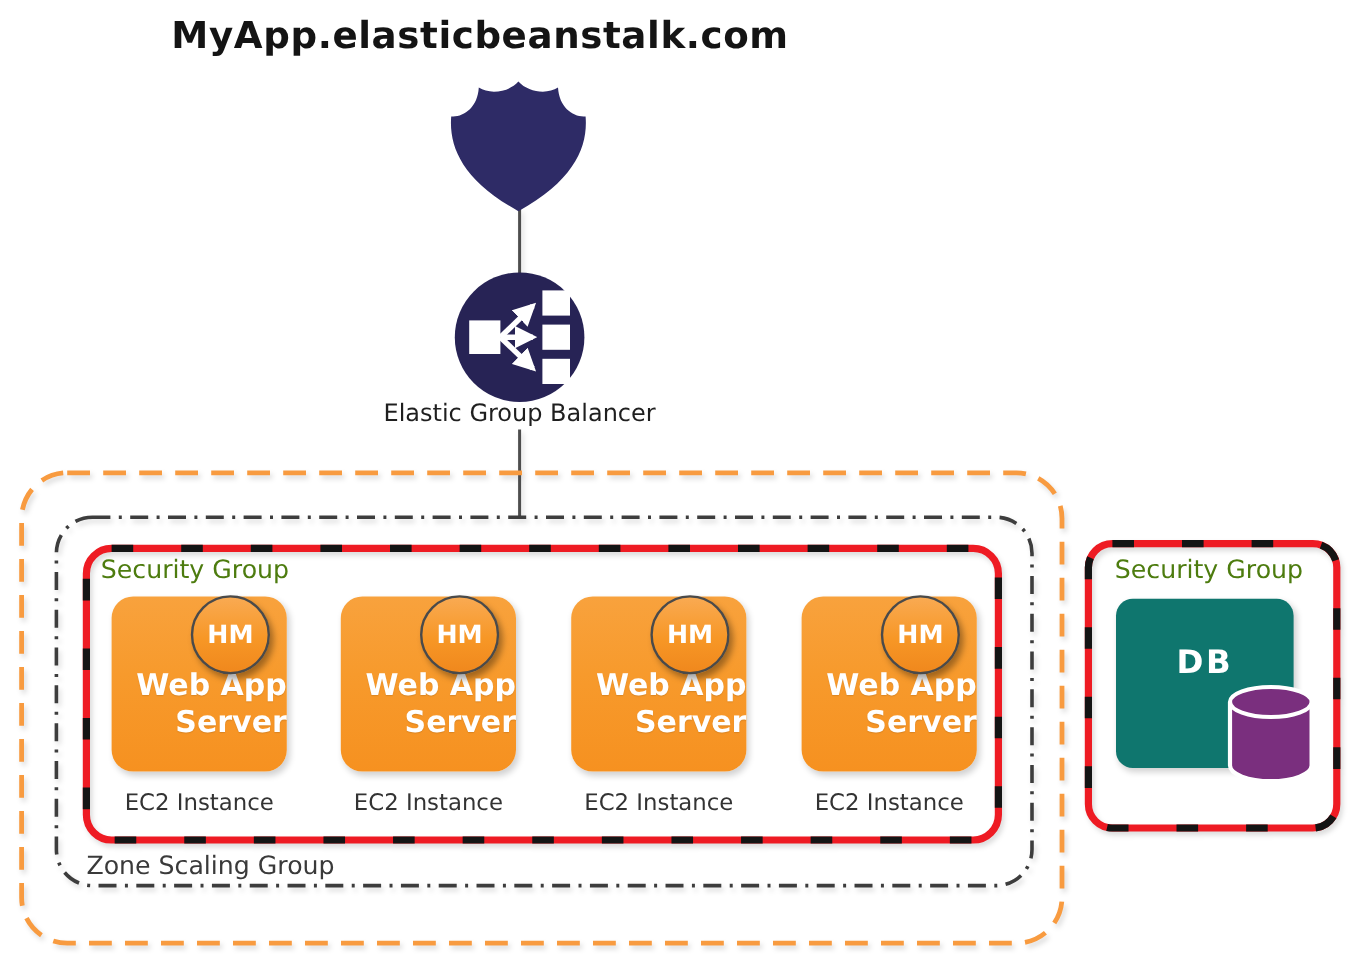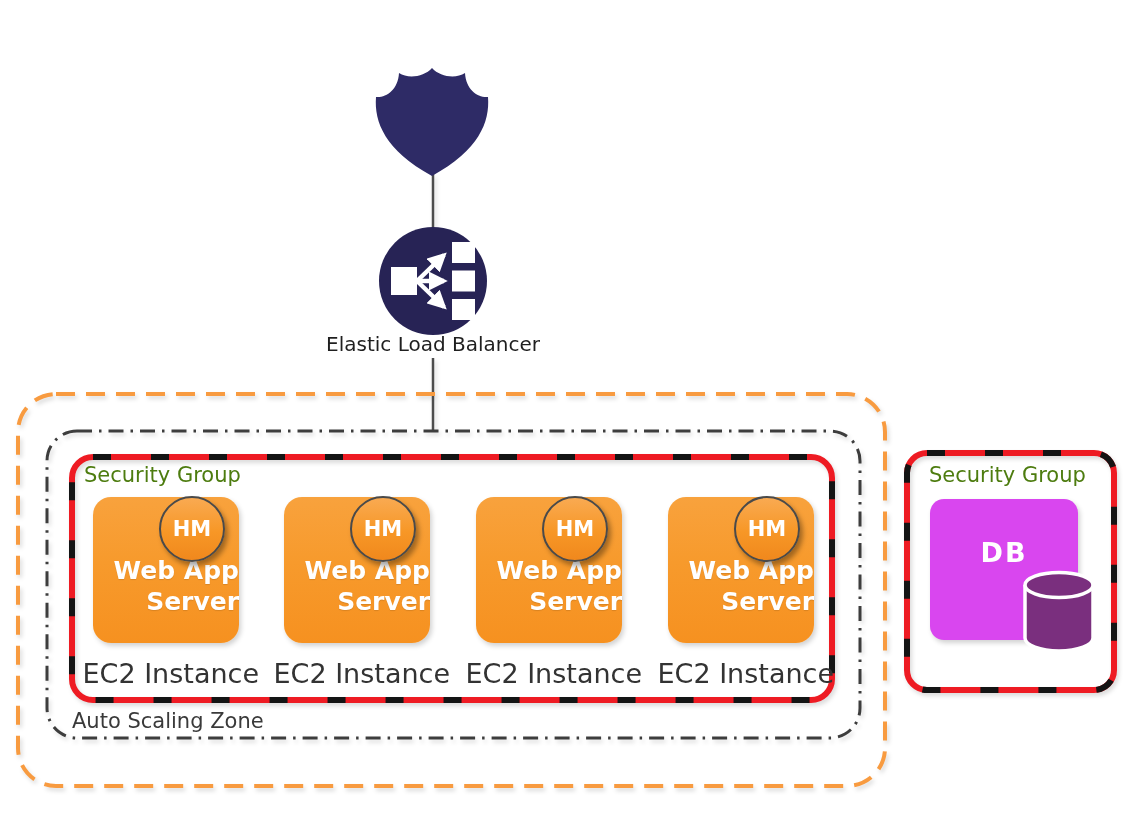--- a/index.html
+++ b/index.html
@@ -48,25 +48,25 @@
     border-radius:50%;
     background:linear-gradient(180deg,#f9aa52 0%,#f79726 55%,#f0881d 100%);
     border:2.5px solid #4a4a4a;
     box-sizing:border-box;
     display:flex;align-items:center;justify-content:center;
     color:#ffffff;font-size:21px;font-weight:700;
     box-shadow:3px 4px 5px rgba(0,0,0,0.35);
   }
   .ec2-label{
     position:absolute;left:-20px;top:161px;width:186px;
-    text-align:right;font-size:27px;color:#333333;white-space:nowrap;
+    text-align:center;font-size:19px;color:#333333;white-space:nowrap;
   }
   .db-node{
     left:930px;top:499px;width:148px;height:141px;
-    background:#d946ef;border-radius:14px;
+    background:#0f766e;border-radius:14px;
     box-shadow:2px 3px 5px rgba(0,0,0,0.18);
   }
   .db-label{
     position:absolute;left:0;top:38px;width:100%;
     text-align:center;color:#ffffff;font-size:27px;font-weight:700;
     letter-spacing:2px;
   }
   .icon-abs{display:block;}
 </style>
 </head>
@@ -84,20 +84,21 @@
 
     <rect x="47" y="431" width="813" height="307" rx="30" fill="none" stroke="#3d3d3d" stroke-width="3" stroke-dasharray="15 7 2.5 7"></rect>
 
     <rect x="72" y="457" width="760" height="243" rx="21" fill="none" stroke="#ee1b23" stroke-width="6"></rect>
     <rect x="72" y="457" width="760" height="243" rx="21" fill="none" stroke="#141414" stroke-width="6" stroke-dasharray="18 40"></rect>
 
     <rect x="907" y="453" width="207" height="237" rx="20" fill="none" stroke="#ee1b23" stroke-width="6"></rect>
     <rect x="907" y="453" width="207" height="237" rx="20" fill="none" stroke="#141414" stroke-width="6" stroke-dasharray="18 40"></rect>
   </svg>
 
+  <div class="abs page-title">MyApp.elasticbeanstalk.com</div>
 
   <svg class="abs icon-abs" style="left:373px;top:64px;" width="118" height="114" viewBox="0 0 118 114">
     <path fill="#2e2b66" d="M59 4
          C 51 13, 35 15, 26 9
          C 25 26, 13 34, 3 33
          C 1 58, 12 86, 59 112
          C 106 86, 117 58, 115 33
          C 105 34, 93 26, 92 9
          C 83 15, 67 13, 59 4 Z"></path>
   </svg>
@@ -111,21 +112,21 @@
     <circle cx="55" cy="55" r="54" fill="#272355"></circle>
     <rect x="13" y="41" width="26" height="28" fill="#ffffff"></rect>
     <line x1="39" y1="55" x2="66" y2="29" stroke="#ffffff" stroke-width="4.5" marker-end="url(#arw)"></line>
     <line x1="39" y1="55" x2="66" y2="55" stroke="#ffffff" stroke-width="4.5" marker-end="url(#arw)"></line>
     <line x1="39" y1="55" x2="66" y2="81" stroke="#ffffff" stroke-width="4.5" marker-end="url(#arw)"></line>
     <rect x="74" y="16" width="23" height="21" fill="#ffffff"></rect>
     <rect x="74" y="44.5" width="23" height="21" fill="#ffffff"></rect>
     <rect x="74" y="73" width="23" height="21" fill="#ffffff"></rect>
   </svg>
 
-  <div class="abs elb-label">Elastic Load Balancer</div>
+  <div class="abs elb-label">Elastic Group Balancer</div>
 
   <div class="abs sg-label" style="left:84px;top:463px;">Security Group</div>
 
   <div class="abs server-node" style="left:93px;">
     <div class="server-name">Web App Server</div>
     <div class="hm-badge">HM</div>
     <div class="ec2-label">EC2 Instance</div>
   </div>
 
   <div class="abs server-node" style="left:284px;">
@@ -139,21 +140,21 @@
     <div class="hm-badge">HM</div>
     <div class="ec2-label">EC2 Instance</div>
   </div>
 
   <div class="abs server-node" style="left:668px;">
     <div class="server-name">Web App Server</div>
     <div class="hm-badge">HM</div>
     <div class="ec2-label">EC2 Instance</div>
   </div>
 
-  <div class="abs asg-label">Auto Scaling Zone</div>
+  <div class="abs asg-label">Zone Scaling Group</div>
 
 
   <div class="abs sg-label" style="left:929px;top:463px;">Security Group</div>
 
   <div class="abs db-node">
     <div class="db-label">DB</div>
   </div>
 
   <svg class="abs icon-abs" style="left:1021px;top:570px;" width="76" height="86" viewBox="0 0 76 86">
     <path d="M4 15 L4 68 A34 13 0 0 0 72 68 L72 15" fill="#7a2f7e" stroke="#ffffff" stroke-width="3.5"></path>

